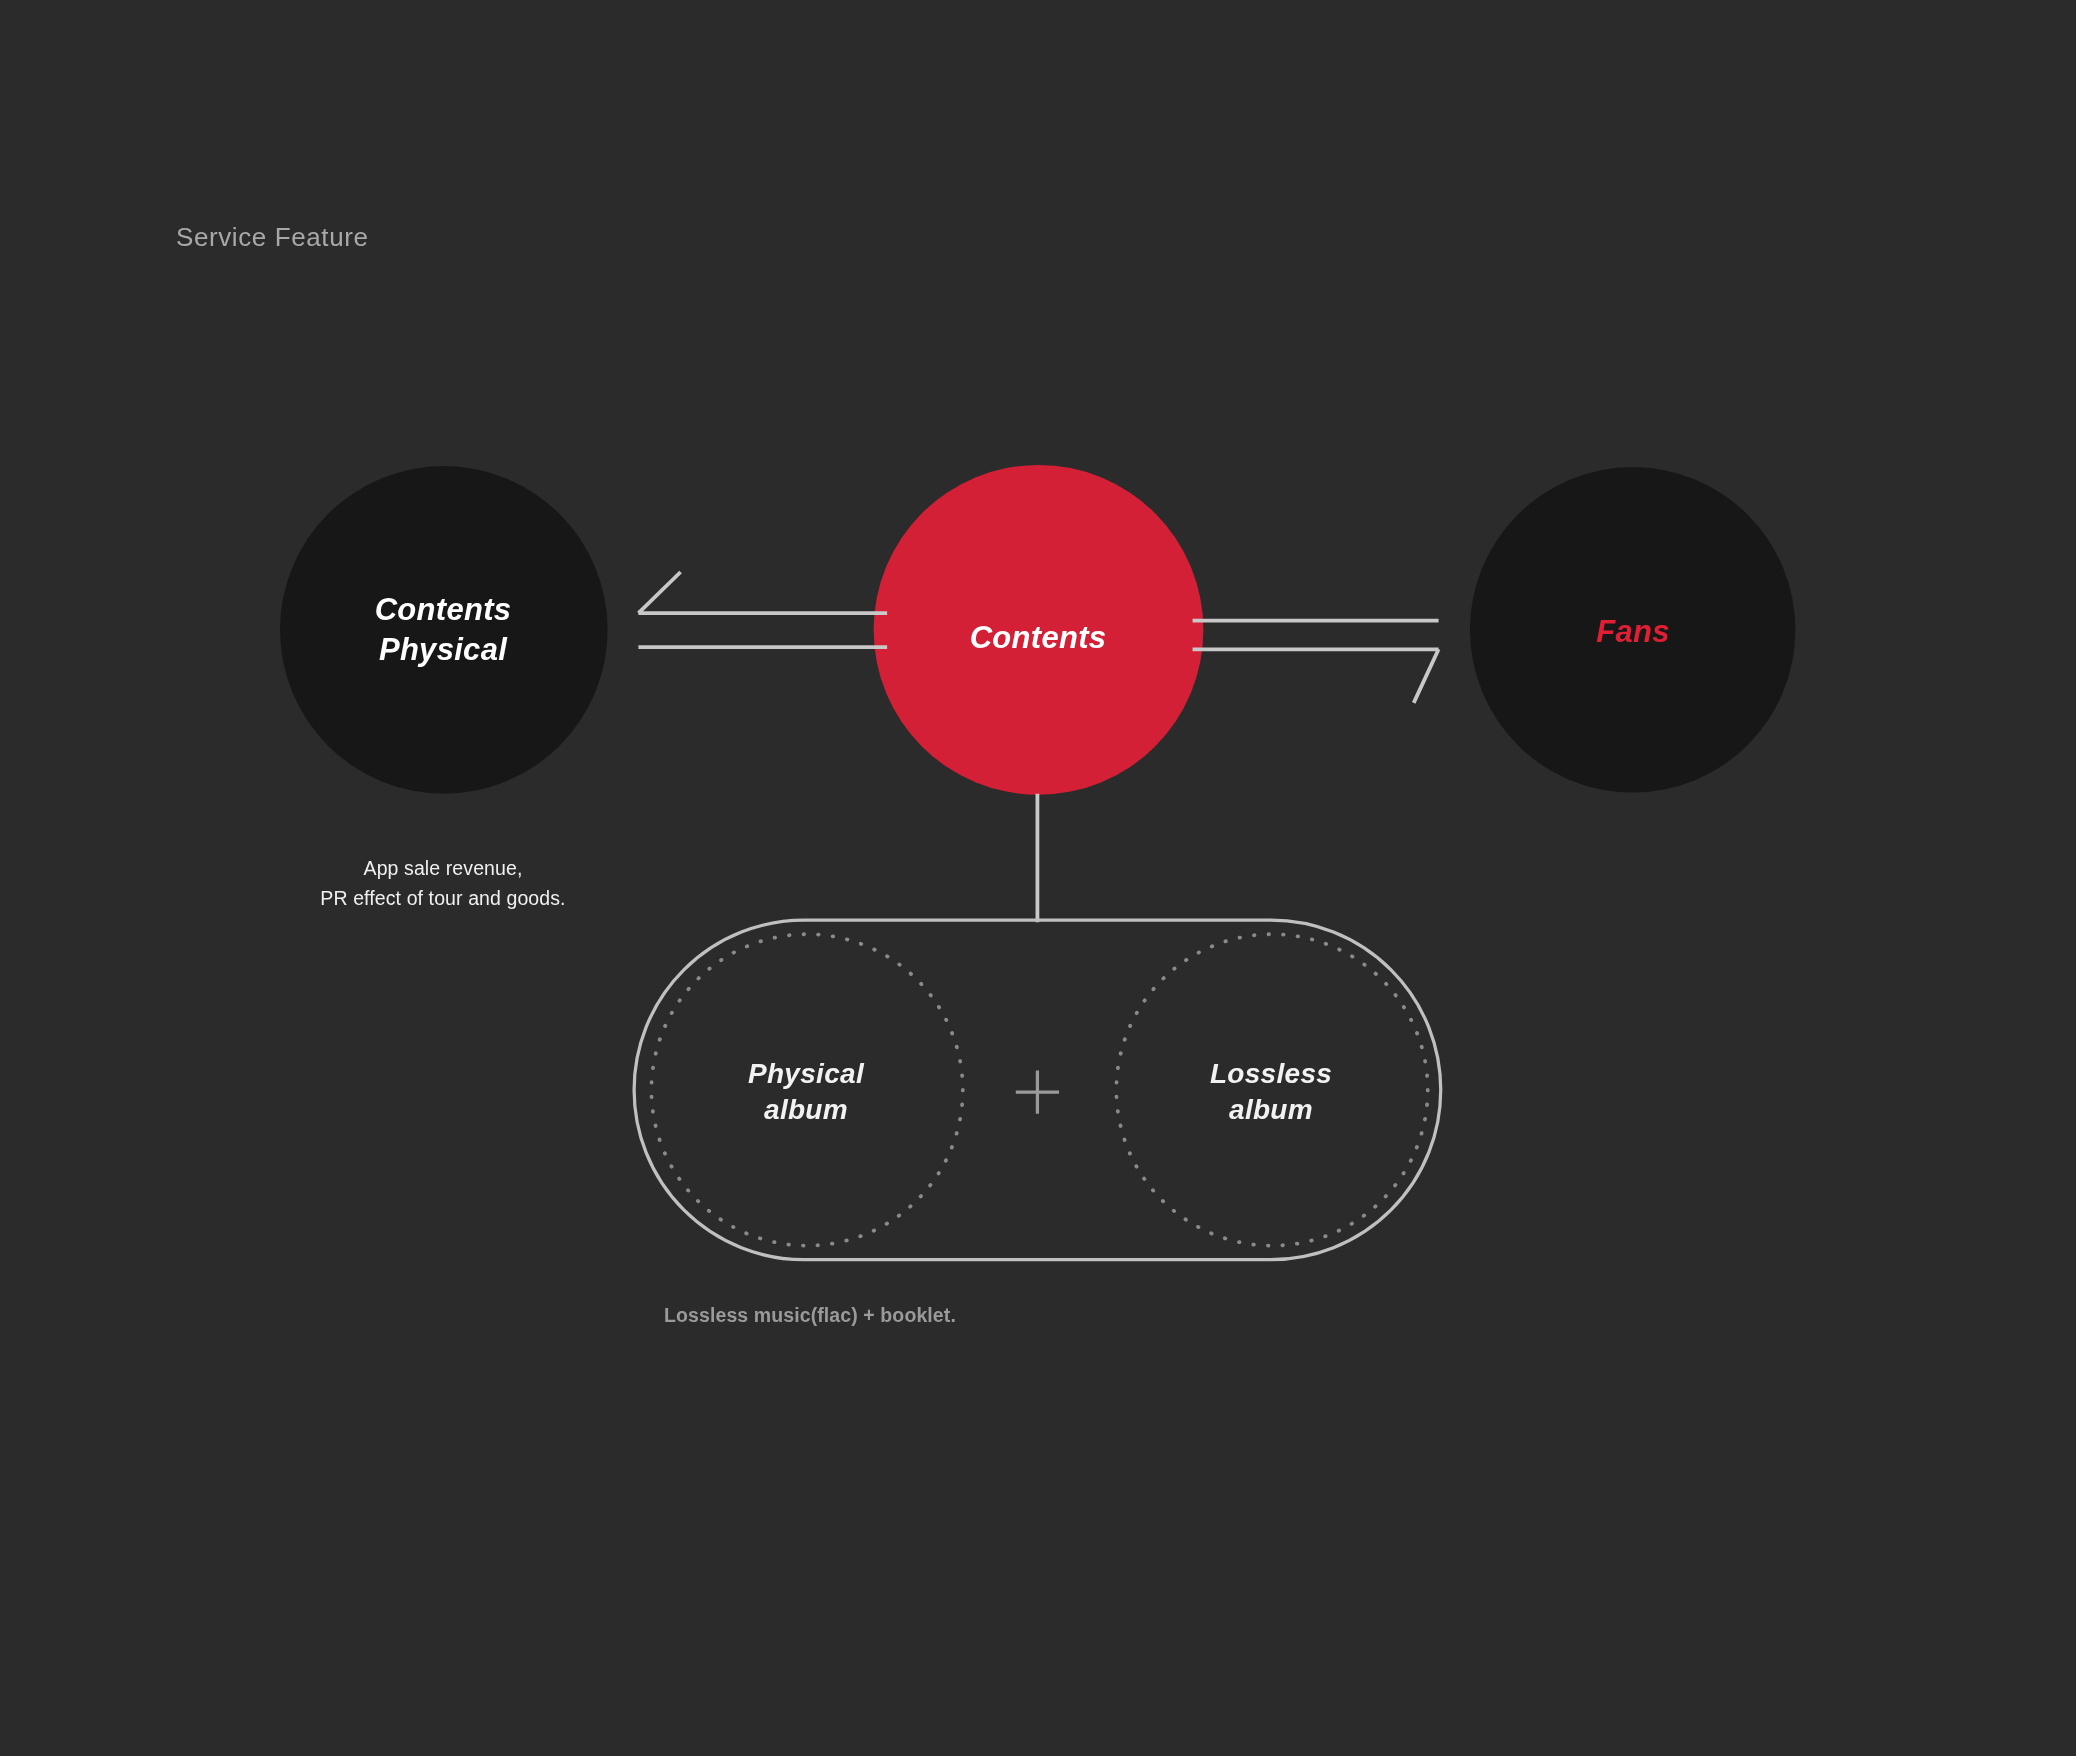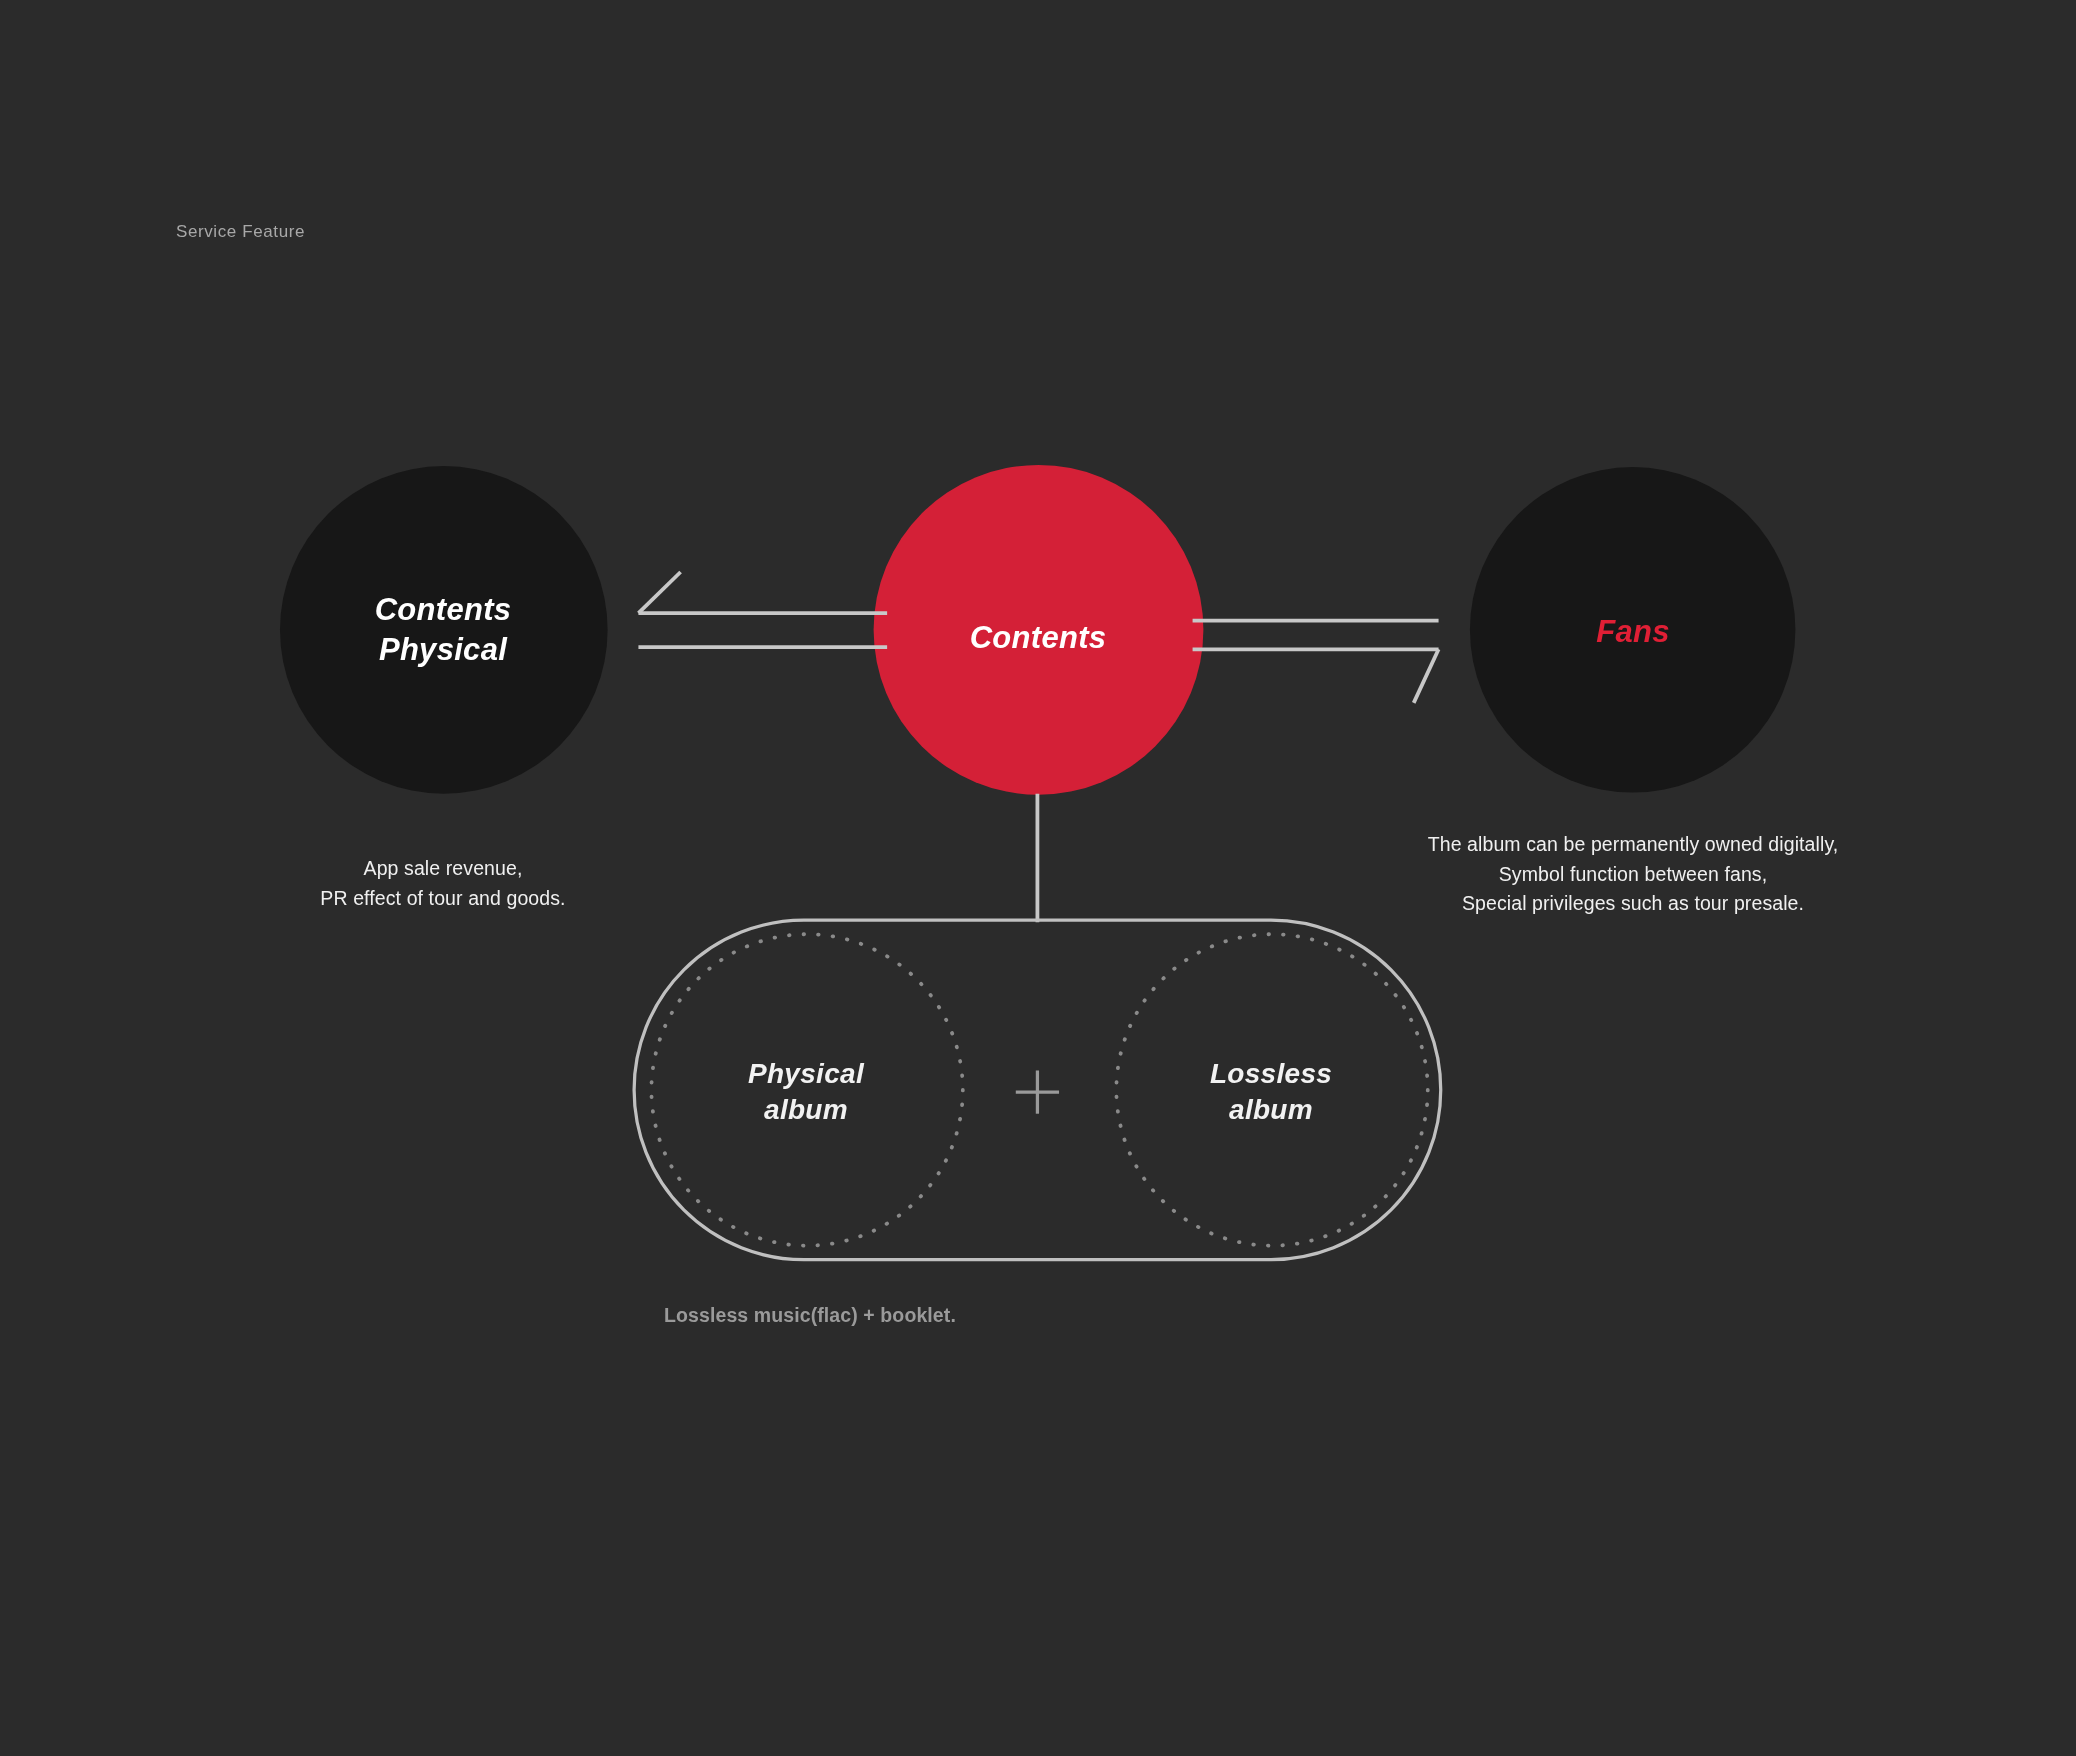--- a/index.html
+++ b/index.html
@@ -11,21 +11,21 @@
     font-family:"Liberation Sans", sans-serif;
     -webkit-font-smoothing:antialiased;
   }
 
   #stage { position:absolute; inset:0; }
 
   
   .section-label{
     position:absolute;
     left:176px; top:222px;
-    font-size:17px;
+    font-size:26px;
     font-weight:400;
     letter-spacing:0.6px;
     color:#a8a8a8;
     white-space:nowrap;
   }
 
   
   #diagram{
     position:absolute; left:0; top:0;
     width:2077px; height:1756px;
@@ -133,25 +133,20 @@
   <div class="node-label mid lbl-digital">
     <span class="cap-line">Lossless</span>
     <span class="cap-line">album</span>
   </div>
 
   <div class="caption bright cap-left">
     <span class="cap-line">App sale revenue,</span>
     <span class="cap-line">PR effect of tour and goods.</span>
   </div>
 
-  <div class="caption bright cap-right">
-    <span class="cap-line">The album can be permanently owned digitally,</span>
-    <span class="cap-line">Symbol function between fans,</span>
-    <span class="cap-line">Special privileges such as tour presale.</span>
-  </div>
 
   <div class="caption dim cap-physical">
     <span class="cap-line">Lossless music(flac) + booklet.</span>
   </div>
 
 
 </div>
 
 
 </body></html>

